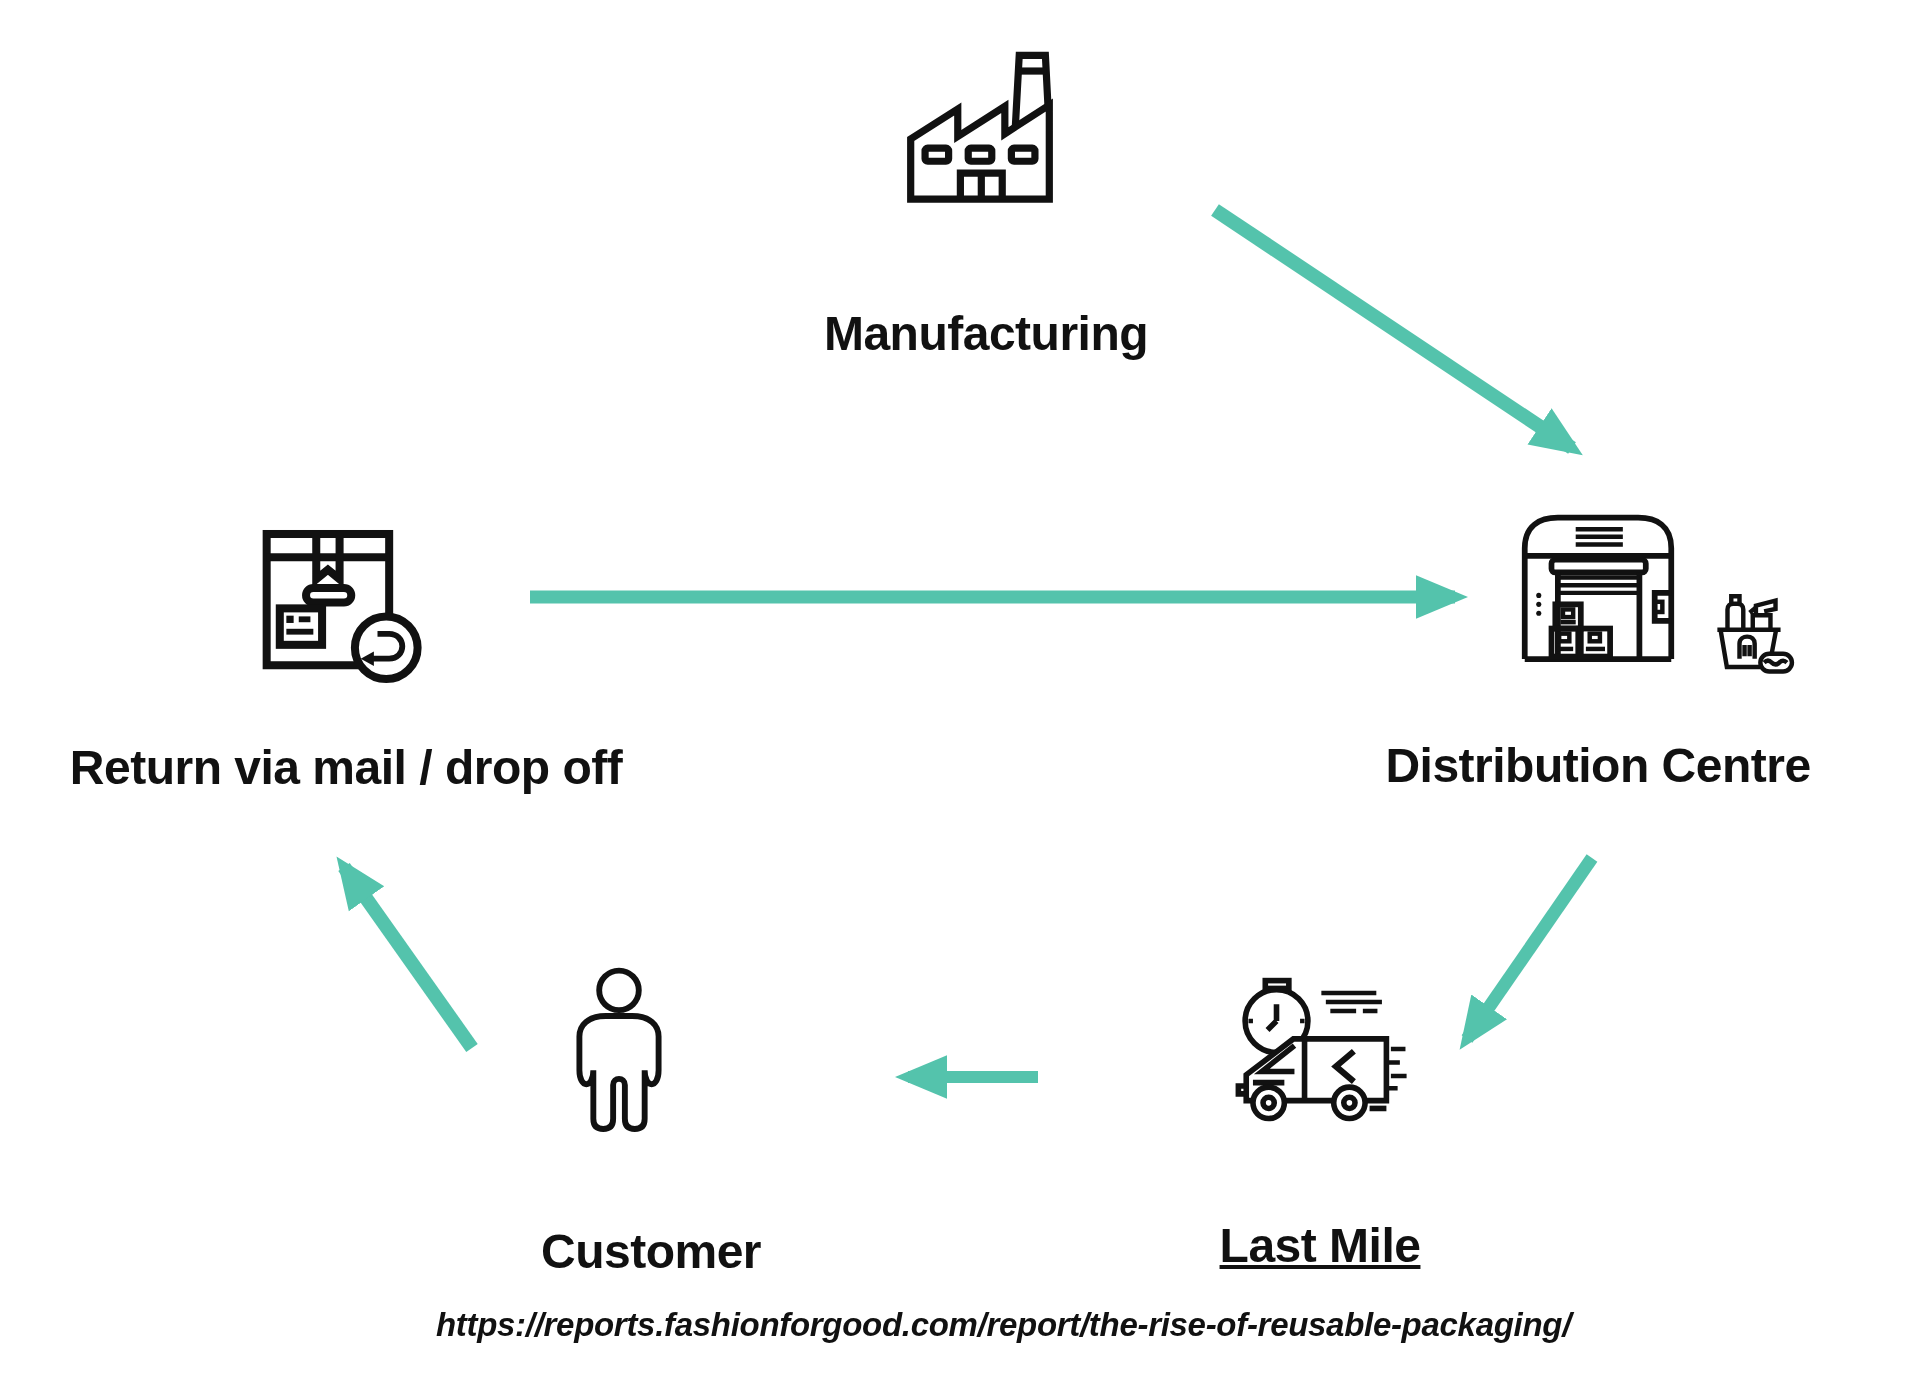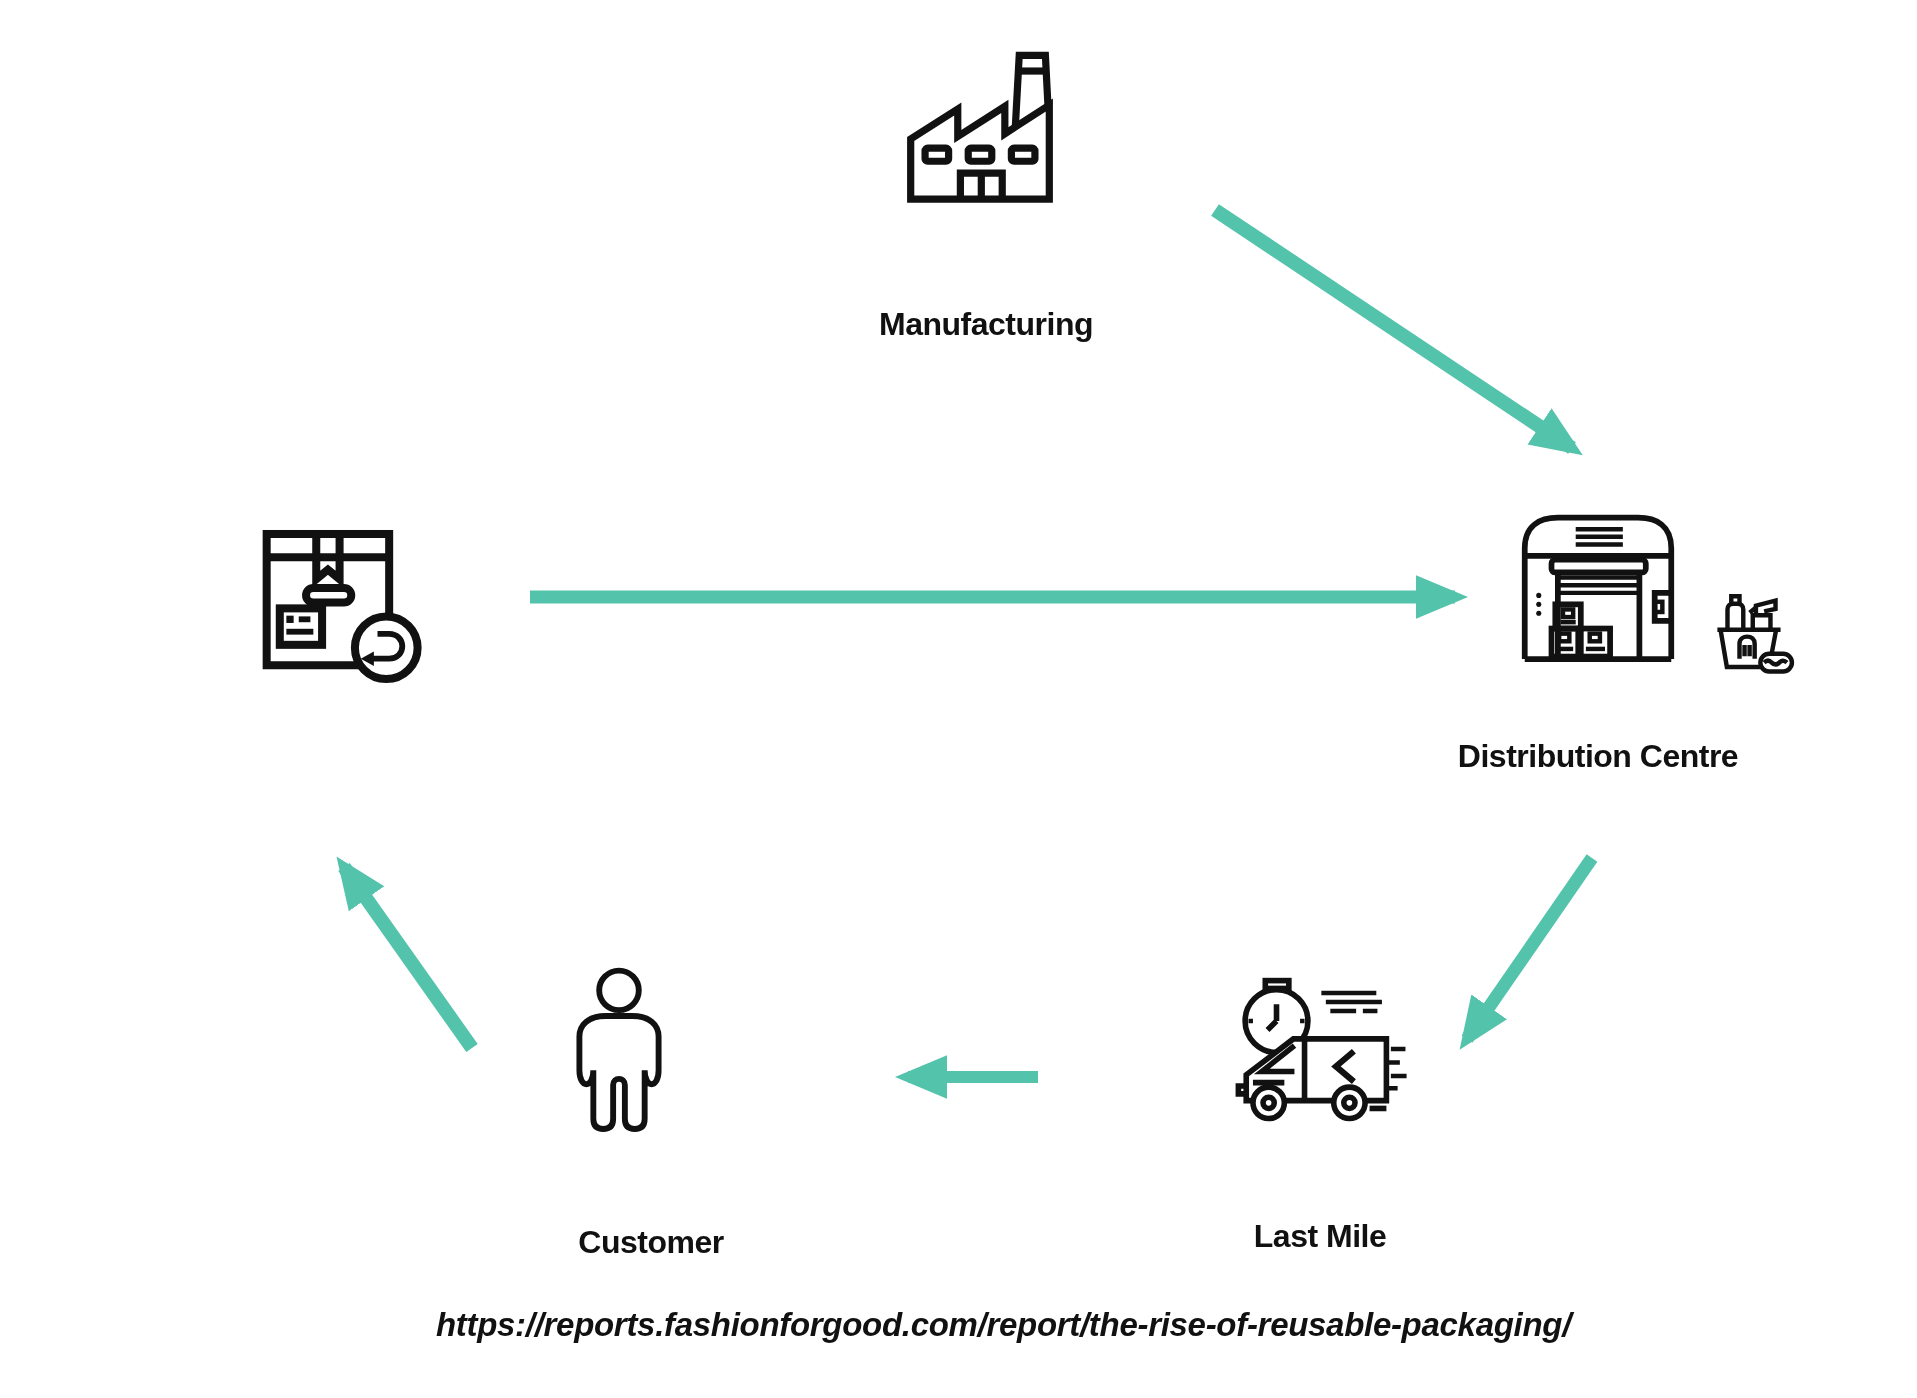--- a/index.html
+++ b/index.html
@@ -4,21 +4,21 @@
 <style>
   html,body{margin:0;padding:0;background:#fff;}
   .canvas{
     position:relative; width:1917px; height:1398px; overflow:hidden;
     background:var(--background,#ffffff);
     font-family:"Liberation Sans", sans-serif;
   }
   .node{position:absolute;}
   .node-label{
     position:absolute; transform:translateX(-50%);
-    font-weight:700; font-size:32px; letter-spacing:-0.5px;
+    font-weight:700; font-size:48px; letter-spacing:-0.5px;
     color:var(--text,#111); white-space:nowrap;
   }
   .source-line{
     position:absolute; left:45px; top:1306px; width:1917px; text-align:center;
     font-style:italic; font-weight:600; font-size:33px; letter-spacing:-0.3px;
     color:var(--text,#111); white-space:nowrap;
   }
   svg.icon path, svg.icon rect, svg.icon line, svg.icon circle, svg.icon polygon{
     stroke:var(--icon,#111); fill:none;
   }
@@ -121,20 +121,21 @@
       </g>
       <g stroke-width="4">
         <line x1="30" y1="66.5" x2="38" y2="66.5"></line>
         <line x1="21.5" y1="75" x2="40" y2="75"></line>
         <path d="M84,76.5 H92 C97.5,76.5 101,80.5 101,85 C101,89.5 97.5,93.5 92,93.5 H81"></path>
       </g>
       <rect class="fill" x="21.5" y="64" width="5" height="5"></rect>
       <polygon class="fill" points="81.5,88.5 81.5,98.5 72.5,93.5"></polygon>
     </svg>
   </div>
+  <div class="node-label" style="left:346px;top:740px;">Return via mail / drop off</div>
 
   <div class="node" style="left:1228px;top:975px;">
     <svg class="icon" width="180" height="157" viewBox="0 0 160 140">
       <g stroke-width="5">
         <rect x="33" y="5" width="21" height="7"></rect>
         <circle cx="43" cy="41" r="28"></circle>
         <path d="M43,41 V26 M43,41 L35,49"></path>
       </g>
       <g stroke-width="4">
         <path d="M18,41 h4 M64,41 h4"></path>
@@ -151,21 +152,21 @@
         <circle class="white" cx="36" cy="114" r="14"></circle>
         <circle cx="36" cy="114" r="5"></circle>
         <circle class="white" cx="108" cy="114" r="14"></circle>
         <circle cx="108" cy="114" r="5"></circle>
       </g>
       <g stroke-width="4">
         <path d="M145,66 h13 M143,78 h10 M145,90 h14 M143,101 h8"></path>
       </g>
     </svg>
   </div>
-  <div class="node-label" style="left:1320px;top:1218px;">Last Mile</div>
+  <div class="node-label" style="left:1320px;top:1218px;text-decoration:underline;">Last Mile</div>
 
   <div class="node" style="left:575px;top:966px;">
     <svg class="icon" width="88" height="169" viewBox="0 0 60 115">
       <g stroke-width="4">
         <circle cx="30" cy="16.5" r="13.5"></circle>
         <path d="M21,34 H39 C51,34 57,40 57,48 V71 C57,77.5 54.5,80.5 52.25,80.5 C50,80.5 47.5,77.5 47.5,71 V104 C47.5,109.5 44.5,111 40.75,111 C37,111 34,109.5 34,104 V81 C34,75.5 26,75.5 26,81 V104 C26,109.5 23,111 19.25,111 C15.5,111 12.5,109.5 12.5,104 V71 C12.5,77.5 10,80.5 7.75,80.5 C5.5,80.5 3,77.5 3,71 V48 C3,40 9,34 21,34 Z"></path>
       </g>
     </svg>
   </div>
   <div class="node-label" style="left:618px;top:1224px;margin-left:33px;">Customer</div>

